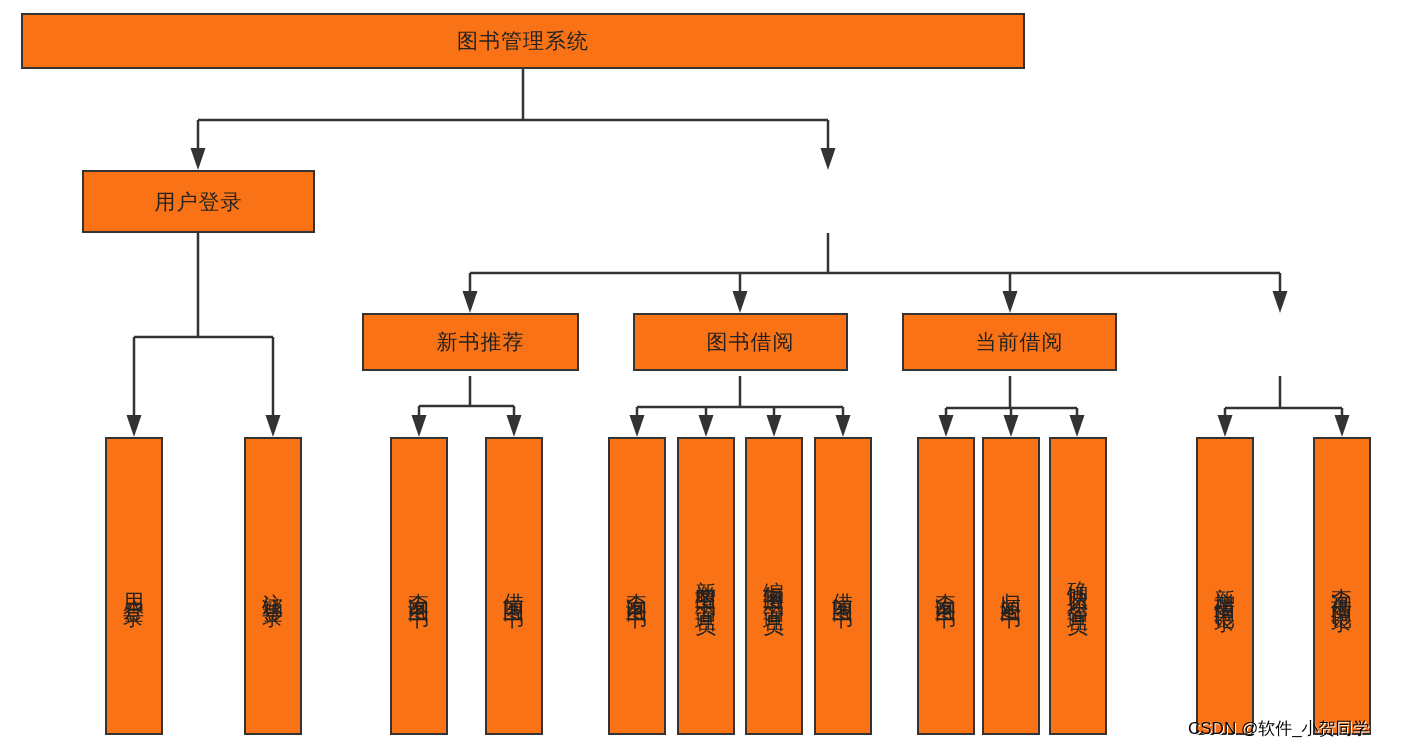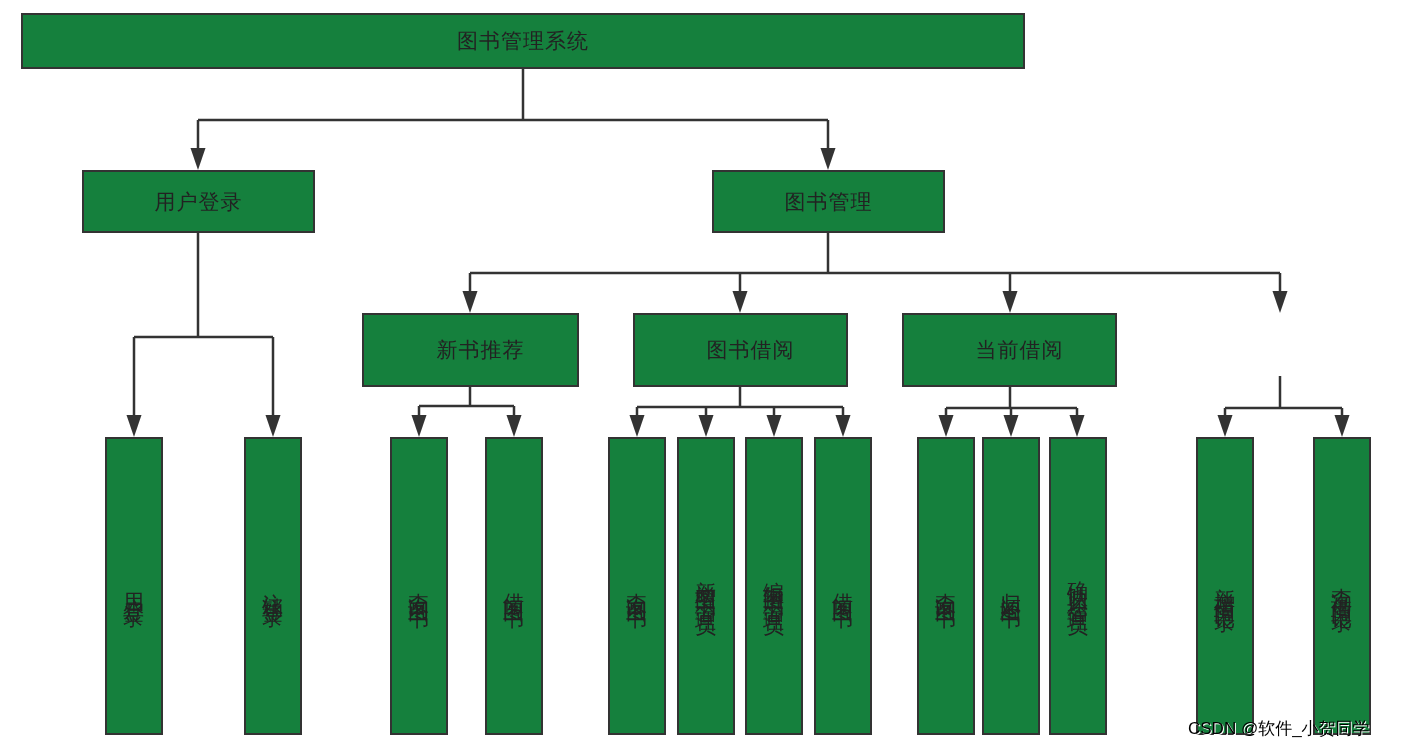--- a/index.html
+++ b/index.html
@@ -19,21 +19,21 @@
     position: absolute;
     left: 0; top: 0;
     width: 1405px;
     height: 747px;
     z-index: 1;
   }
   .node {
     position: absolute;
     box-sizing: border-box;
     border: 2.5px solid #333333;
-    background: #15803d;
+    background: #f97316;
     color: #222222;
     display: flex;
     align-items: center;
     justify-content: center;
     z-index: 2;
     text-align: center;
   }
   .hnode {
     font-size: 21px;
     letter-spacing: 1px;
@@ -42,21 +42,21 @@
     font-size: 21px;
     writing-mode: vertical-lr;
     text-orientation: mixed;
     letter-spacing: 5px;
     line-height: 1;
   }
   .root   { left: 21px;  top: 13px;  width: 1004px; height: 56px; }
   .lvl2   { top: 170px; height: 63px; width: 233px; }
   .n-userlogin { left: 82px; }
   .n-bookmgmt  { left: 712px; }
-  .lvl3   { top: 313px; height: 74px; width: 215px; padding-left: 20px; }
+  .lvl3   { top: 313px; height: 58px; width: 215px; padding-left: 20px; }
   .n-newbook  { left: 362px; width: 217px; }
   .n-borrow   { left: 633px; }
   .n-current  { left: 902px; }
   .n-records  { left: 1172px; }
   .leaf   { top: 437px; height: 298px; width: 58px; }
   .a1 { left: 105px; }
   .a2 { left: 244px; }
   .b1 { left: 390px; }
   .b2 { left: 485px; }
   .c1 { left: 608px; }
@@ -136,21 +136,20 @@
       <polygon points="1077,437 1069.5,415 1084.5,415" fill="#333333"></polygon>
       <line x1="1225" y1="408" x2="1225" y2="417" stroke="#333333" stroke-width="2.5"></line>
       <polygon points="1225,437 1217.5,415 1232.5,415" fill="#333333"></polygon>
       <line x1="1342" y1="408" x2="1342" y2="417" stroke="#333333" stroke-width="2.5"></line>
       <polygon points="1342,437 1334.5,415 1349.5,415" fill="#333333"></polygon>
     </svg>
 
   <div class="node hnode root">图书管理系统</div>
 
   <div class="node hnode lvl2 n-userlogin">用户登录</div>
-  <div class="node hnode lvl2 n-bookmgmt">图书管理</div>
 
   <div class="node hnode lvl3 n-newbook">新书推荐</div>
   <div class="node hnode lvl3 n-borrow">图书借阅</div>
   <div class="node hnode lvl3 n-current">当前借阅</div>
 
   <div class="node vnode leaf a1">用户登录</div>
   <div class="node vnode leaf a2">注销登录</div>
 
   <div class="node vnode leaf b1">查询图书</div>
   <div class="node vnode leaf b2">借阅图书</div>

